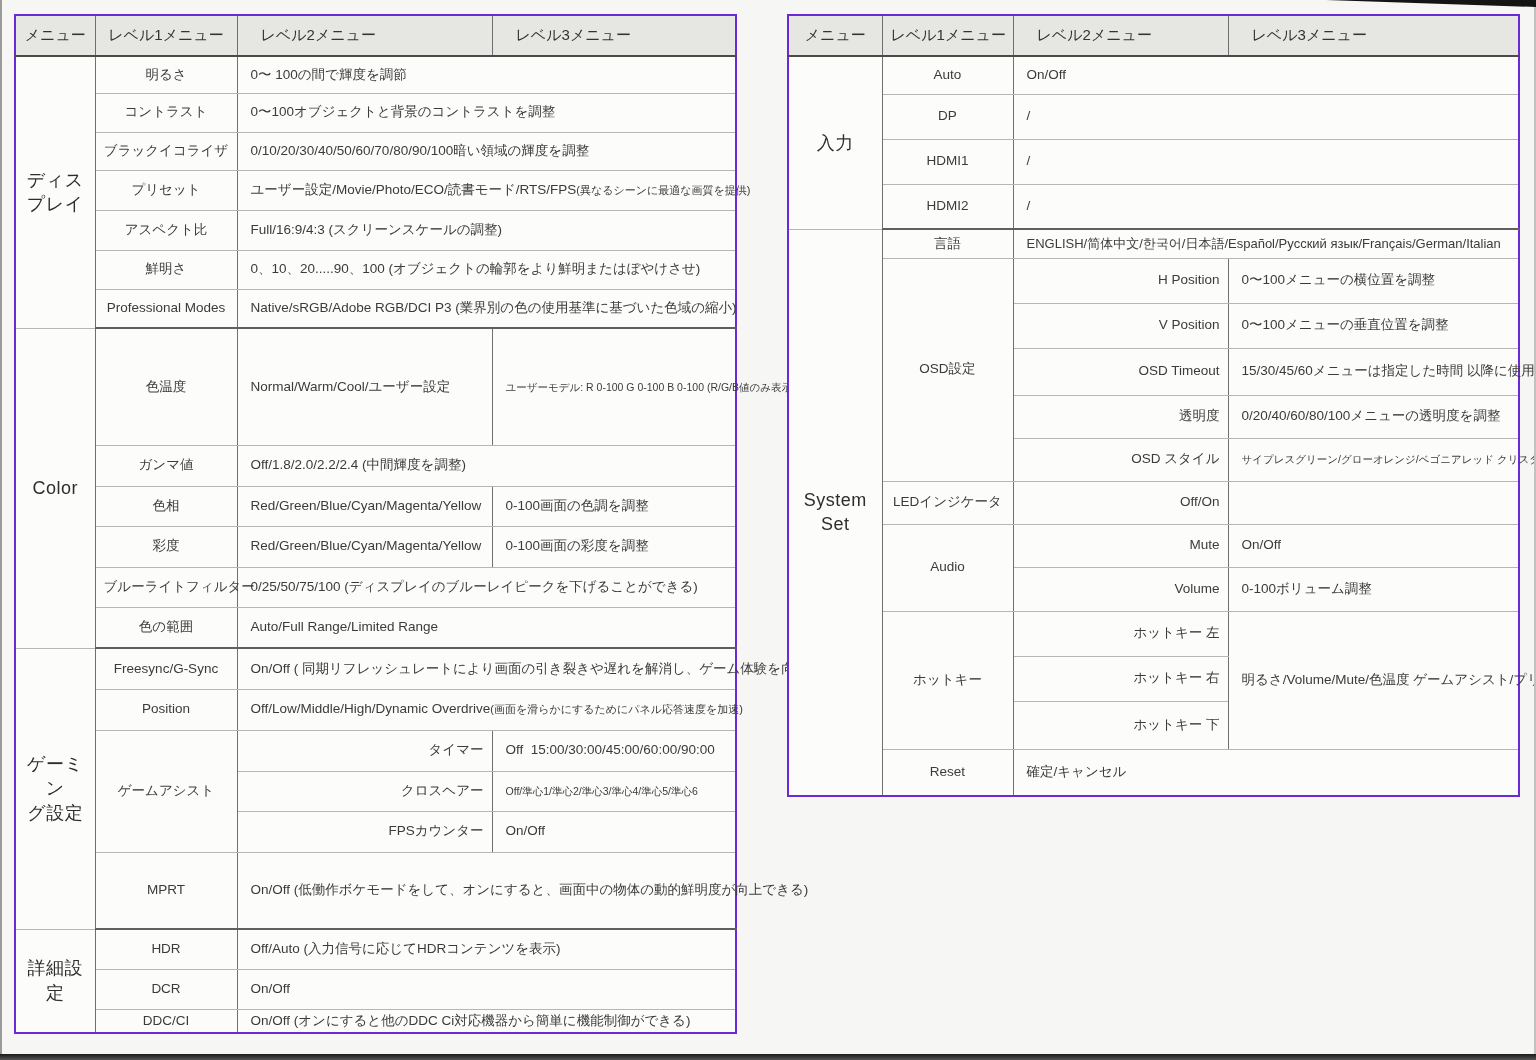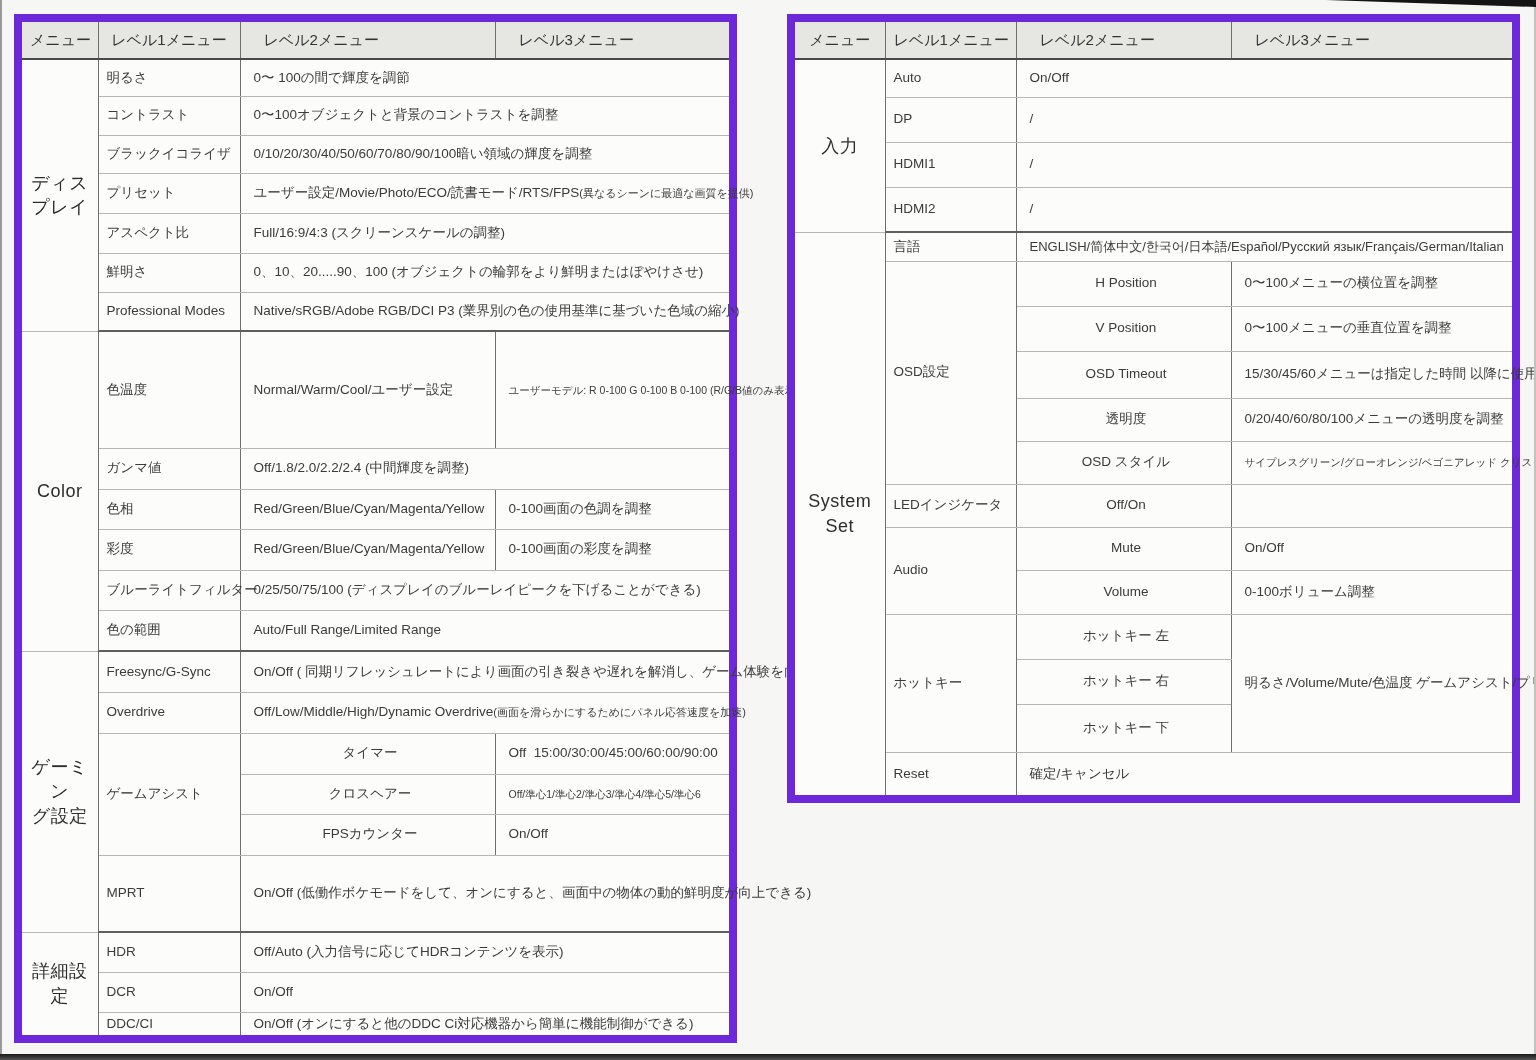--- a/index.html
+++ b/index.html
@@ -7,21 +7,21 @@
     width:1536px;height:1060px;position:relative;overflow:hidden;
     background:#f6f6f4;
     font-family:"Liberation Sans","DejaVu Sans",sans-serif;
     color:#3b3b3b;
   }
   table.menu-table{
     position:absolute;
     border-collapse:collapse;
     table-layout:fixed;
     background:#fcfcfb;
-    border:8px solid #6d28d9;
+    border:2px solid #6d28d9;
   }
   .menu-table th,.menu-table td{
     border-left:1px solid #6f6f6f;
     border-right:1px solid #6f6f6f;
     border-top:1px solid #b6b6b6;
     border-bottom:1px solid #b6b6b6;
     font-weight:normal;
     font-size:13.5px;
     line-height:1.35;
     vertical-align:middle;
@@ -35,22 +35,22 @@
     font-size:15px;
     color:#333;
     text-align:center;
   }
   .menu-table thead th.al{text-align:left;padding-left:23px;}
   tr.secend>td{border-bottom:2px solid #5f5f5f;}
   td.sec{
     font-size:18px;color:#2d2d2d;text-align:center;
     white-space:pre-line;letter-spacing:.5px;
   }
-  td.l1{}
-  td.name{text-align:center;padding-left:13px;}
+  td.l1{text-align:center;}
+  td.name{text-align:right;padding-left:13px;}
   td.val{text-align:left;padding-left:13px;}
   .small{font-size:11px;}
   td.small{font-size:10.5px;}
   .pre{white-space:pre-line;}
   
   .edge-bottom{position:absolute;left:0;right:0;bottom:0;height:6px;background:linear-gradient(#1a1a1a,#555);}
   .edge-left{position:absolute;left:0;top:0;bottom:0;width:2px;background:#9a9a9a;}
   .edge-right{position:absolute;right:0;top:0;bottom:0;width:2px;background:#c2c2c0;}
   .edge-topright{position:absolute;top:0;right:0;width:210px;height:7px;background:#141414;
     clip-path:polygon(0 0,100% 0,100% 100%);}
@@ -140,21 +140,21 @@
       <td class="val" colspan="2">Auto/Full Range/Limited Range</td>
     </tr>
 
     <tr style="height:41px">
       <td class="sec" rowspan="6">ゲーミン
 グ設定</td>
       <td class="l1">Freesync/G-Sync</td>
       <td class="val" colspan="2">On/Off ( 同期リフレッシュレートにより画面の引き裂きや遅れを解消し、ゲーム体験を向上)</td>
     </tr>
     <tr style="height:41px">
-      <td class="l1">Overdrive</td>
+      <td class="l1">Position</td>
       <td class="val" colspan="2"><span>Off/Low/Middle/High/Dynamic Overdrive</span><span class="small">(画面を滑らかにするためにパネル応答速度を加速)</span></td>
     </tr>
     <tr style="height:41px">
       <td class="l1" rowspan="3">ゲームアシスト</td>
       <td class="name">タイマー</td>
       <td class="val">Off&nbsp; 15:00/30:00/45:00/60:00/90:00</td>
     </tr>
     <tr style="height:40px">
       <td class="name">クロスヘアー</td>
       <td class="val small">Off/準心1/準心2/準心3/準心4/準心5/準心6</td>

